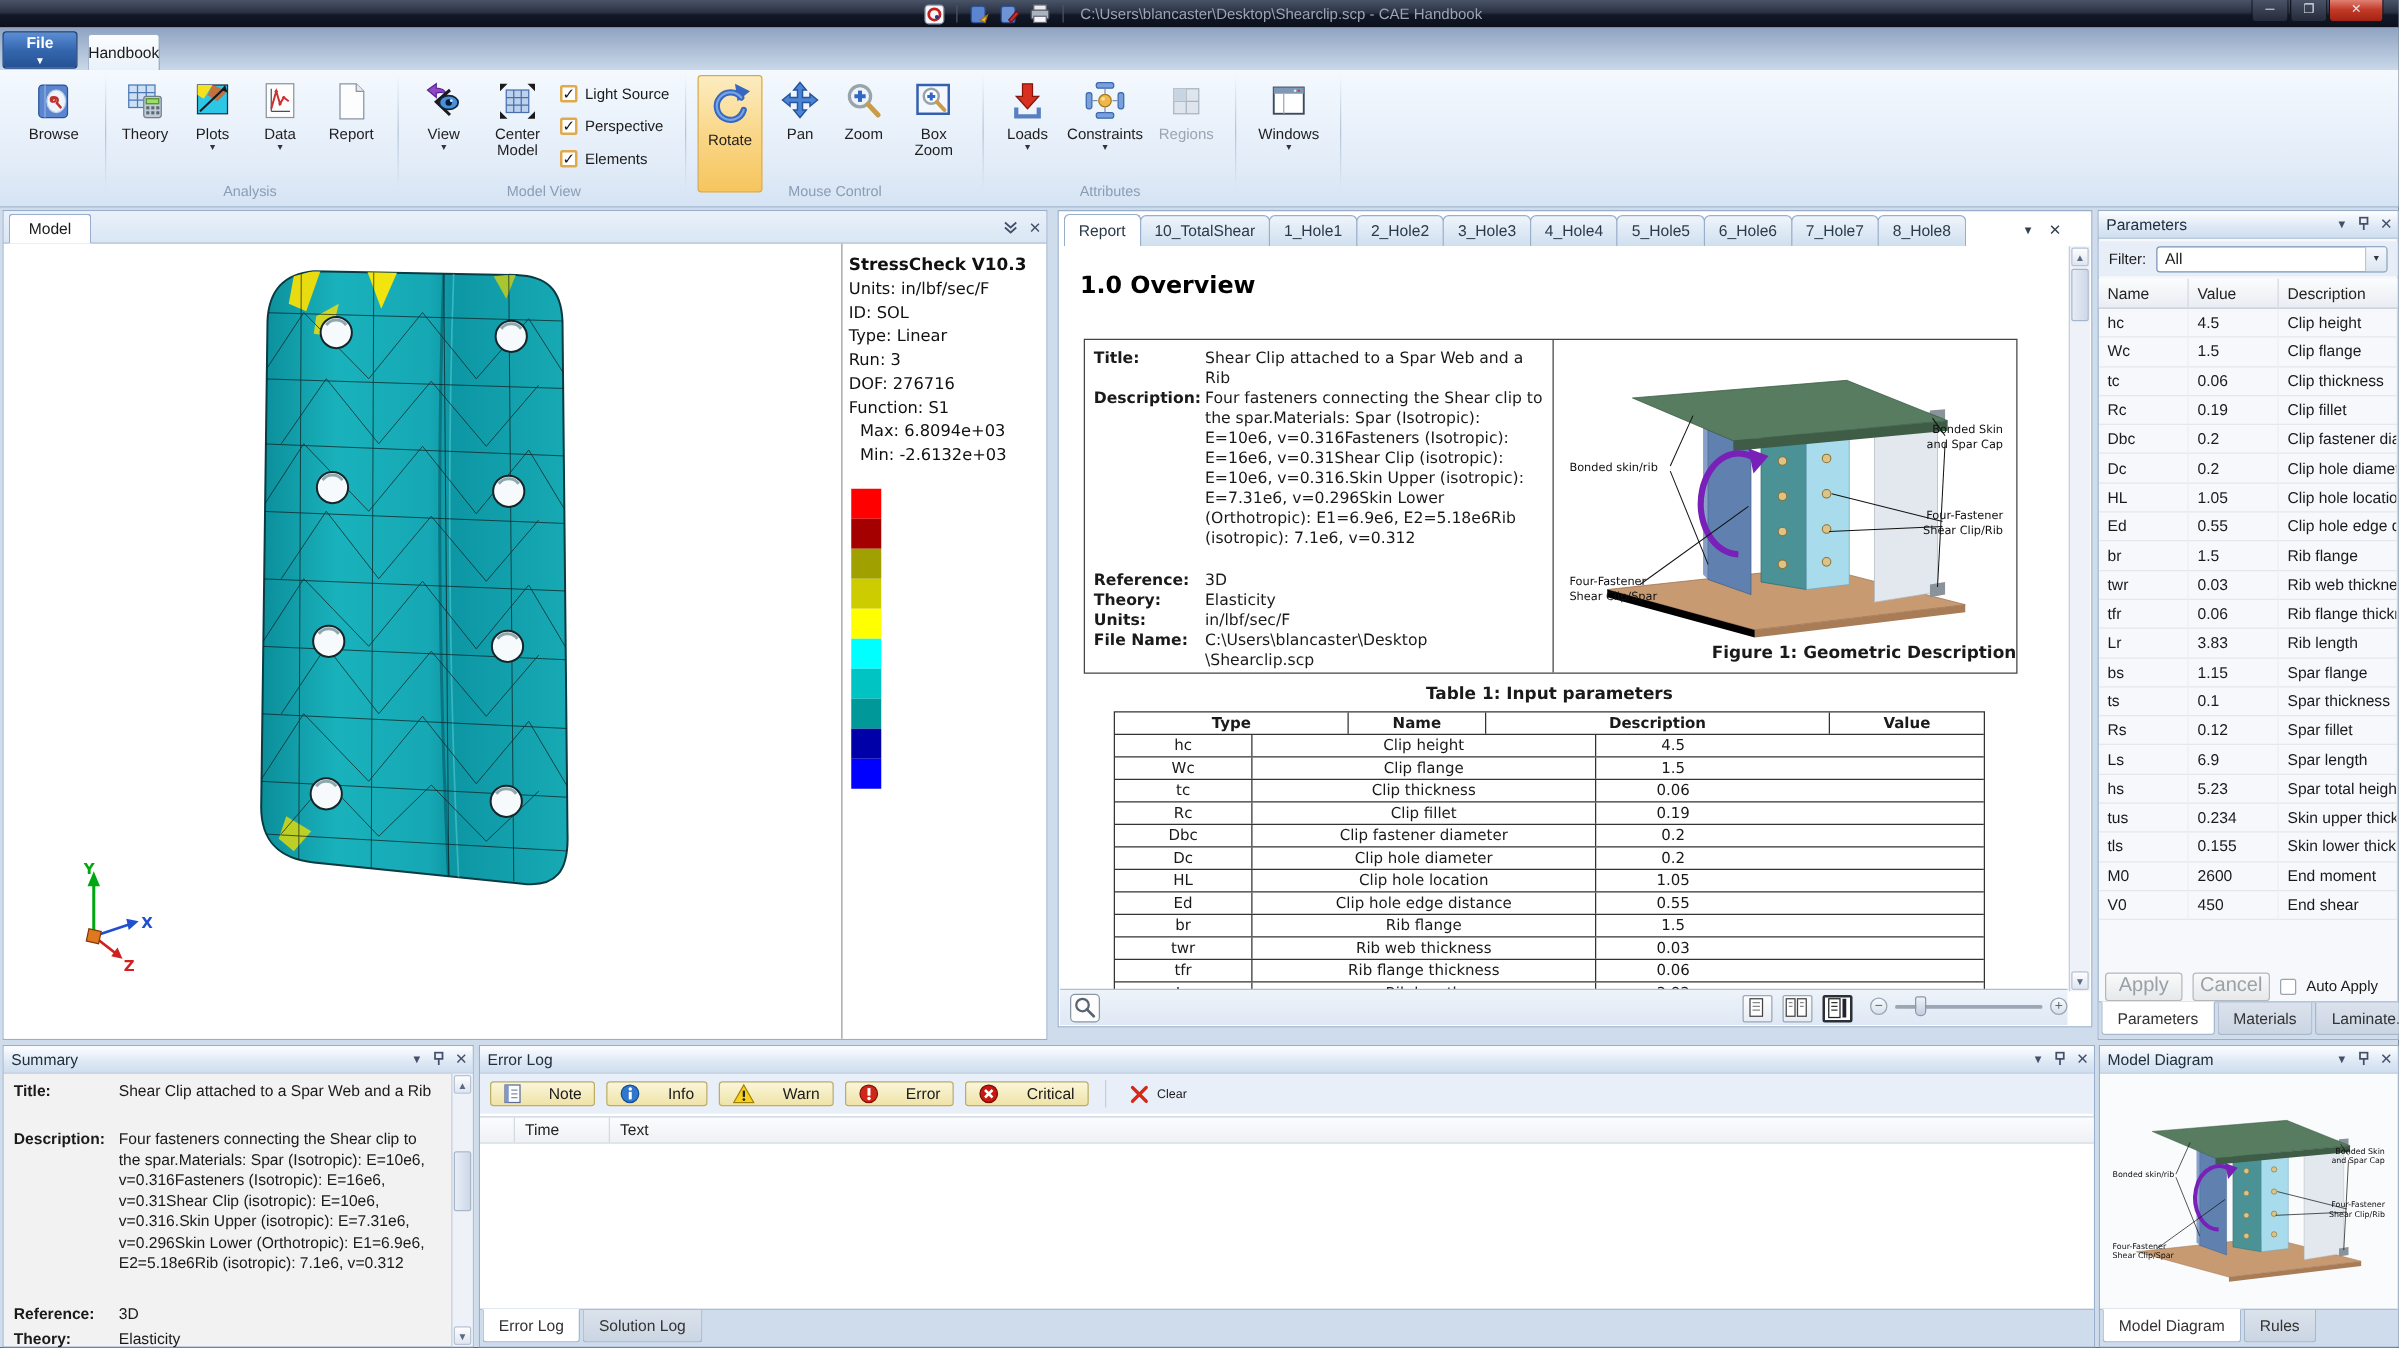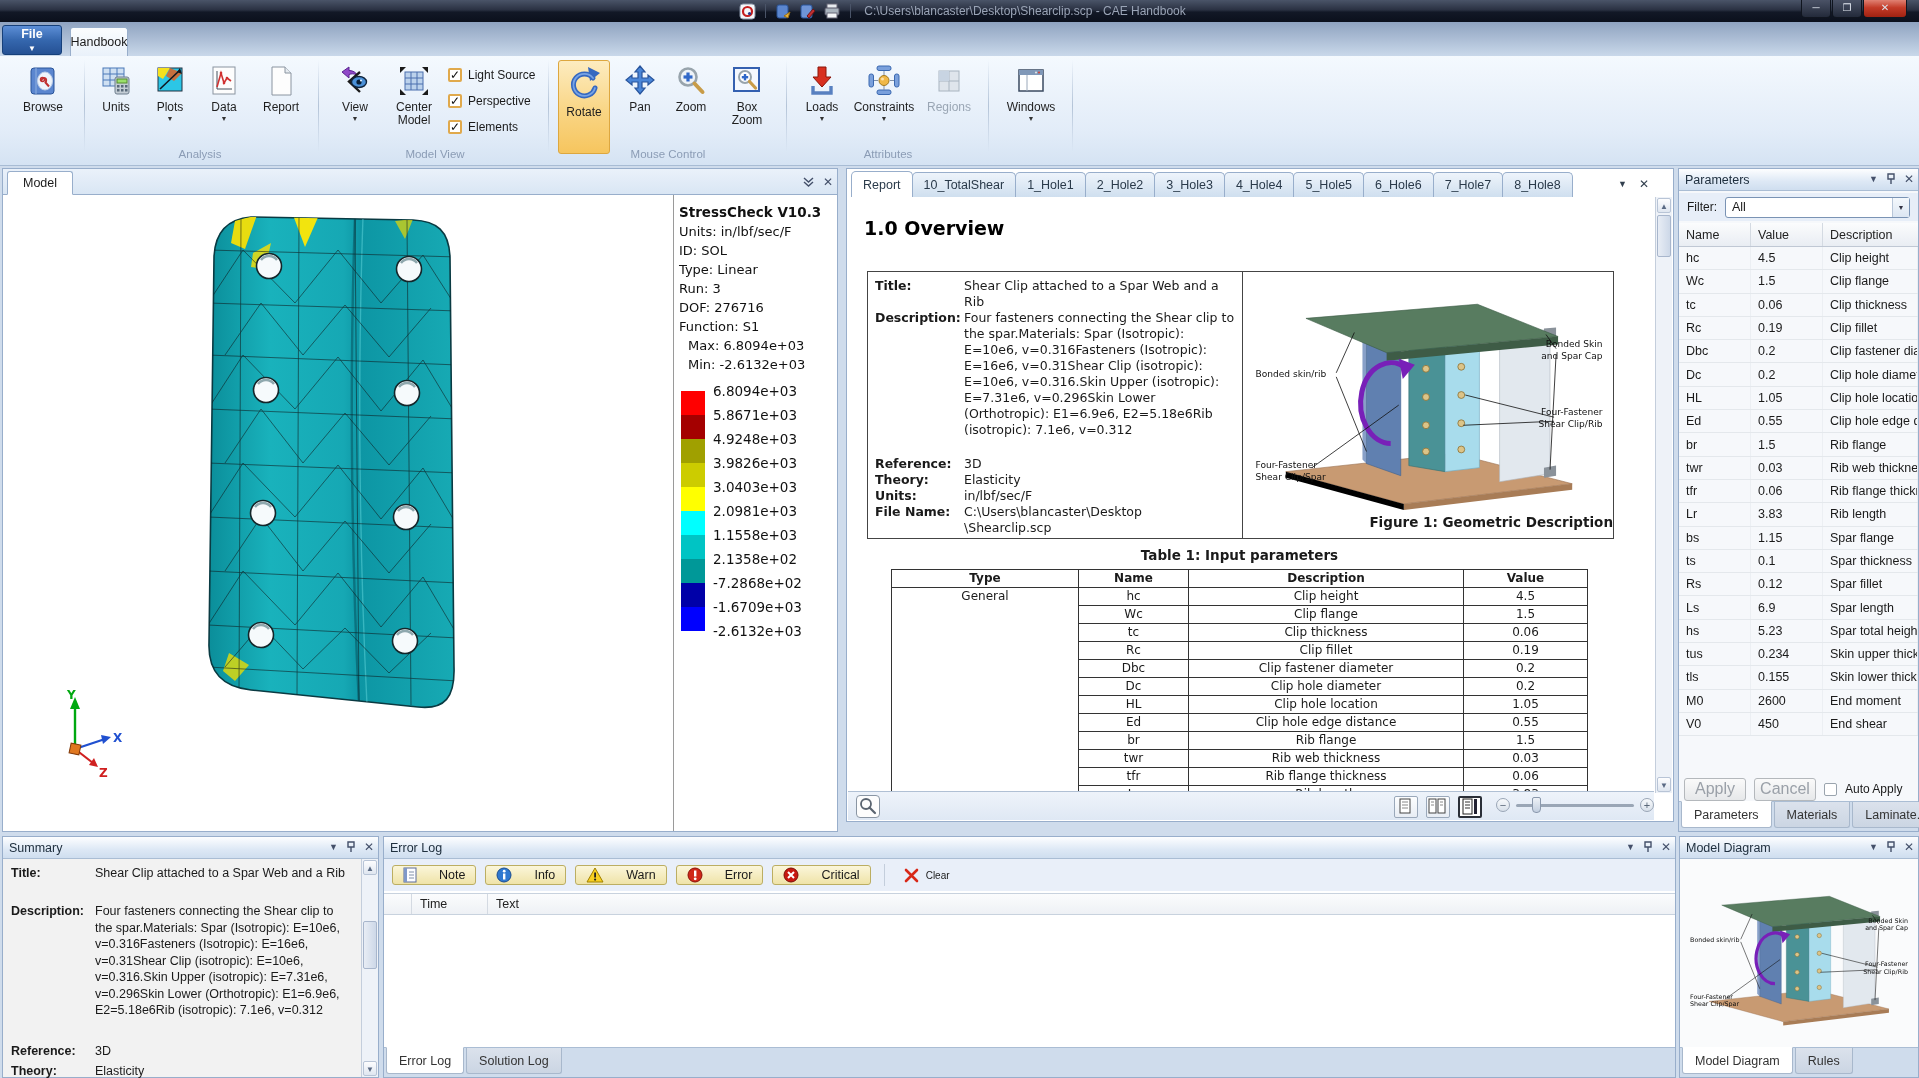--- a/index.html
+++ b/index.html
@@ -210,21 +210,21 @@
         <rect x="18" y="15" width="10" height="4" fill="#9adf6a" stroke="#558a30"></rect>
         <g fill="#596979">
             <rect x="18" y="21" width="2.5" height="2.5"></rect>
             <rect x="22" y="21" width="2.5" height="2.5"></rect>
             <rect x="26" y="21" width="2.5" height="2.5"></rect>
             <rect x="18" y="25" width="2.5" height="2.5"></rect>
             <rect x="22" y="25" width="2.5" height="2.5"></rect>
             <rect x="26" y="25" width="2.5" height="2.5"></rect>
           </g>
       </svg>
-      <span class="lbl">Units</span>
+      <span class="lbl">Theory</span>
     </div>
 
     <div class="rbtn" style="left:146px;width:48px;">
       <svg class="ic" width="34" height="34" viewBox="0 0 34 34">
         <rect x="5" y="4" width="24" height="23" fill="#2cc6e6" stroke="#203040"></rect>
         <polygon points="5,4 17,4 10,15 5,12" fill="#f6e11e"></polygon>
         <polygon points="17,4 29,9 21,17 13,12" fill="#e06020" opacity="0.85"></polygon>
         <path d="M7,25 L27,6" stroke="#101820" stroke-width="1.6"></path>
         <polygon points="27,4 29,10 24,8" fill="#101820"></polygon>
       </svg>
@@ -515,34 +515,20 @@
       <div class="lg-band" style="background-color: rgb(255, 0, 0);"></div>
           <div class="lg-band" style="background-color: rgb(164, 0, 0);"></div>
           <div class="lg-band" style="background-color: rgb(160, 160, 0);"></div>
           <div class="lg-band" style="background-color: rgb(204, 204, 0);"></div>
           <div class="lg-band" style="background-color: rgb(255, 255, 0);"></div>
           <div class="lg-band" style="background-color: rgb(0, 255, 255);"></div>
           <div class="lg-band" style="background-color: rgb(0, 196, 196);"></div>
           <div class="lg-band" style="background-color: rgb(0, 152, 152);"></div>
           <div class="lg-band" style="background-color: rgb(0, 0, 168);"></div>
           <div class="lg-band" style="background-color: rgb(0, 0, 255);"></div>
-        </div>
-      <div class="lg-vals">
-
-      <div class="lg-val">6.8094e+03</div>
-          <div class="lg-val">5.8671e+03</div>
-          <div class="lg-val">4.9248e+03</div>
-          <div class="lg-val">3.9826e+03</div>
-          <div class="lg-val">3.0403e+03</div>
-          <div class="lg-val">2.0981e+03</div>
-          <div class="lg-val">1.1558e+03</div>
-          <div class="lg-val">2.1358e+02</div>
-          <div class="lg-val">-7.2868e+02</div>
-          <div class="lg-val">-1.6709e+03</div>
-          <div class="lg-val">-2.6132e+03</div>
         </div>
     </div>
   </div>
 
   <div class="panel" style="left:846px;top:168px;width:828px;height:654px;">
     <div class="rtabs">
 
     <div class="rtab">Report</div>
         <div class="rtab">10_TotalShear</div>
         <div class="rtab">1_Hole1</div>
@@ -625,21 +611,20 @@
 
       <div class="t1-title">Table 1: Input parameters</div>
       <div class="t1">
         <div class="hrow">
           <div class="c c1">Type</div>
           <div class="c c2">Name</div>
           <div class="c c3">Description</div>
           <div class="c c4">Value</div>
         </div>
         <div class="t1-body">
-          <div class="t1-type">General</div>
           <div class="t1-rows">
 
               <div class="t1-row">
                 <div class="c c2">hc</div>
                 <div class="c c3">Clip height</div>
                 <div class="c c4">4.5</div>
               </div>
 
               <div class="t1-row">
                 <div class="c c2">Wc</div>

